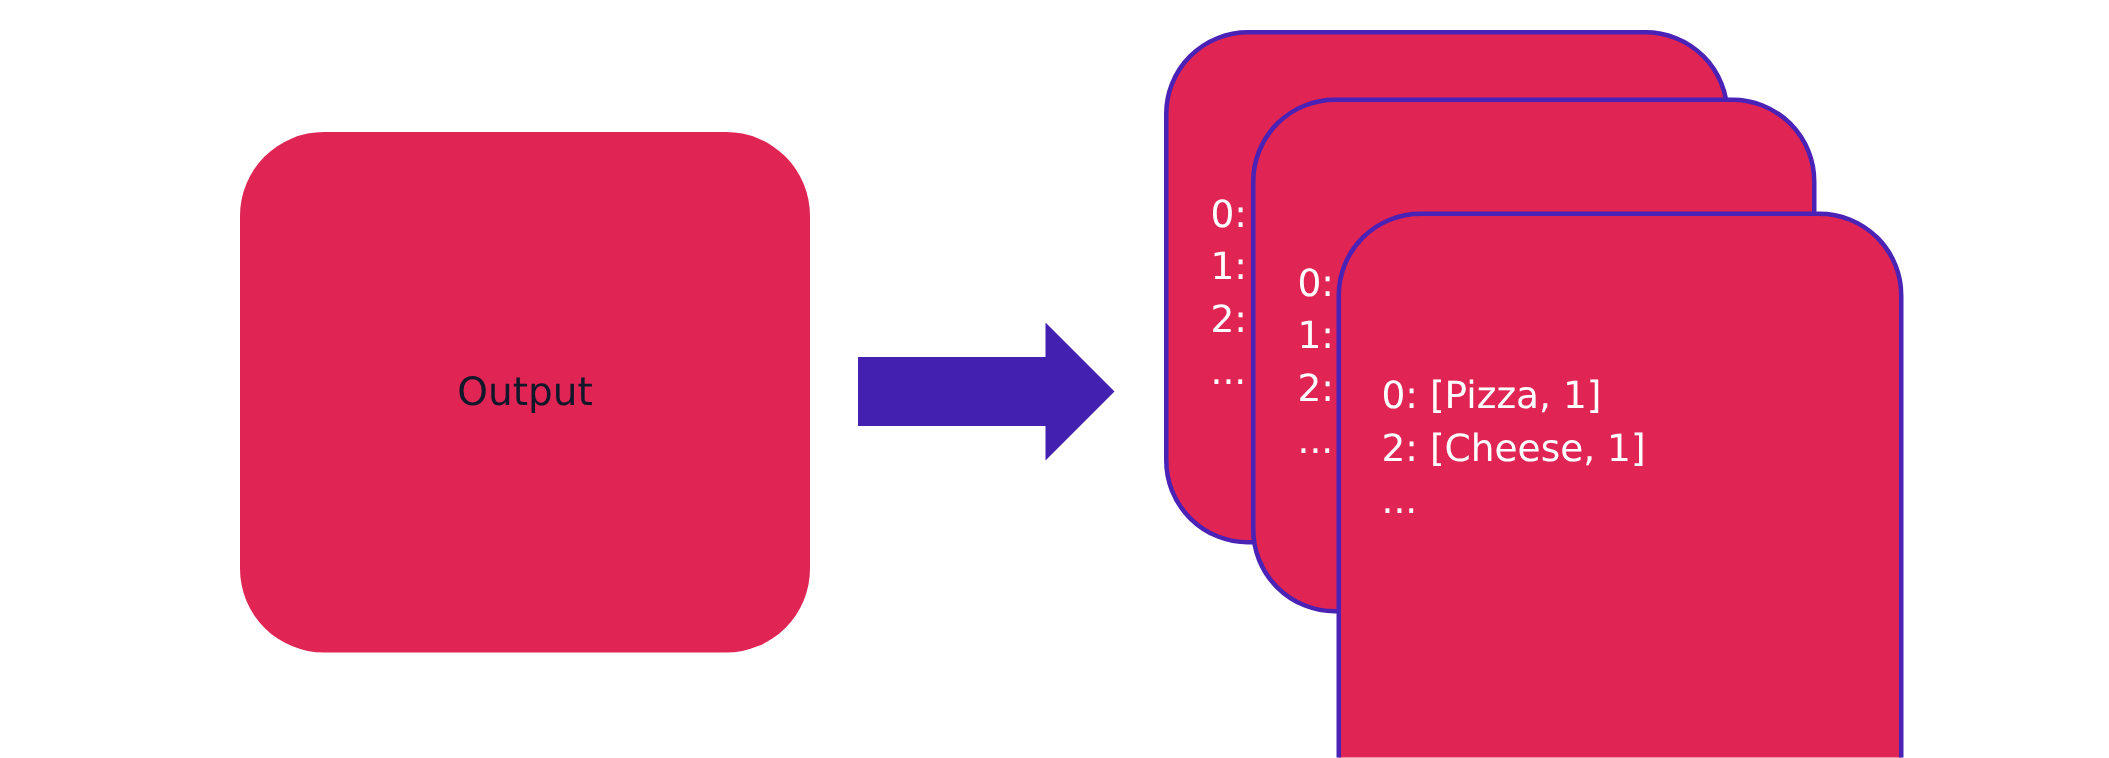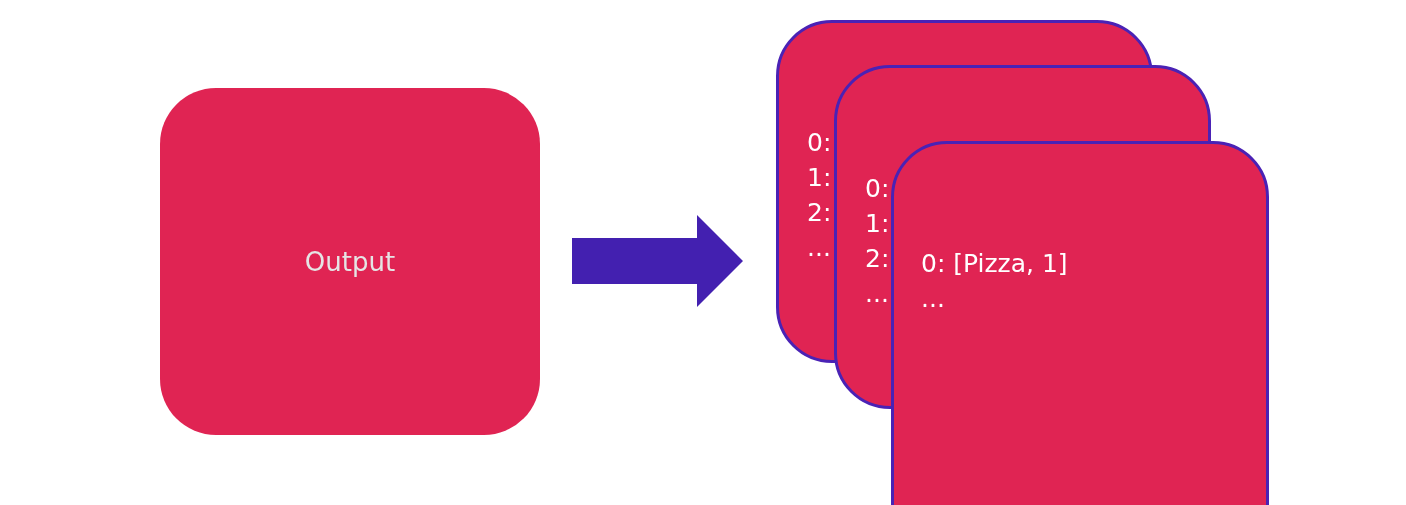--- a/index.html
+++ b/index.html
@@ -1,19 +1,19 @@
 <!DOCTYPE html>
 <html><head>
 <meta charset="utf-8">
 <style>
   html,body{margin:0;padding:0;background:#ffffff;}
   body{width:1406px;height:505px;position:relative;overflow:hidden;font-family:"DejaVu Sans","Liberation Sans",sans-serif;}
   .box{position:absolute;background:#e02453;border-radius:56px;box-sizing:border-box;}
   .output-box{left:160px;top:88px;width:380px;height:347px;display:flex;align-items:center;justify-content:center;}
-  .output-label{color:#e5e5e5;font-size:26px;}
+  .output-label{color:#0f172a;font-size:26px;}
   .card{border:3px solid #4a22b5;}
   .card1{left:776px;top:20px;width:377px;height:343px;z-index:1;}
   .card2{left:834px;top:65px;width:377px;height:344px;z-index:2;}
   .card3{left:891px;top:141px;width:378px;height:432px;z-index:3;}
   .card-lines{position:absolute;color:#ffffff;font-size:25px;line-height:35px;white-space:pre;}
   .card1 .card-lines{left:28px;top:102px;}
   .card2 .card-lines{left:28px;top:103px;}
   .card3 .card-lines{left:27px;top:102px;}
   .arrow{position:absolute;left:572px;top:215px;width:172px;height:93px;}
 </style>
@@ -30,14 +30,14 @@
 
 <div class="box card card1">
   <div class="card-lines"><div>0:</div><div>1:</div><div>2:</div><div>...</div></div>
 </div>
 
 <div class="box card card2">
   <div class="card-lines"><div>0:</div><div>1:</div><div>2:</div><div>...</div></div>
 </div>
 
 <div class="box card card3">
-  <div class="card-lines"><div>0: [Pizza, 1]</div><div>...</div></div>
+  <div class="card-lines"><div>0: [Pizza, 1]</div><div>2: [Cheese, 1]</div><div>...</div></div>
 </div>
 
 </body></html>

